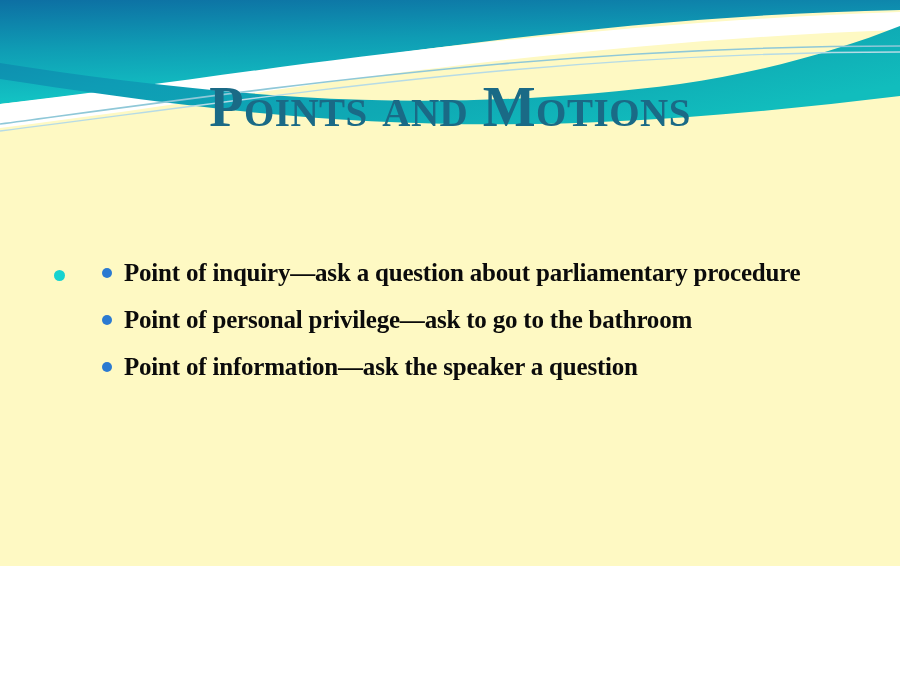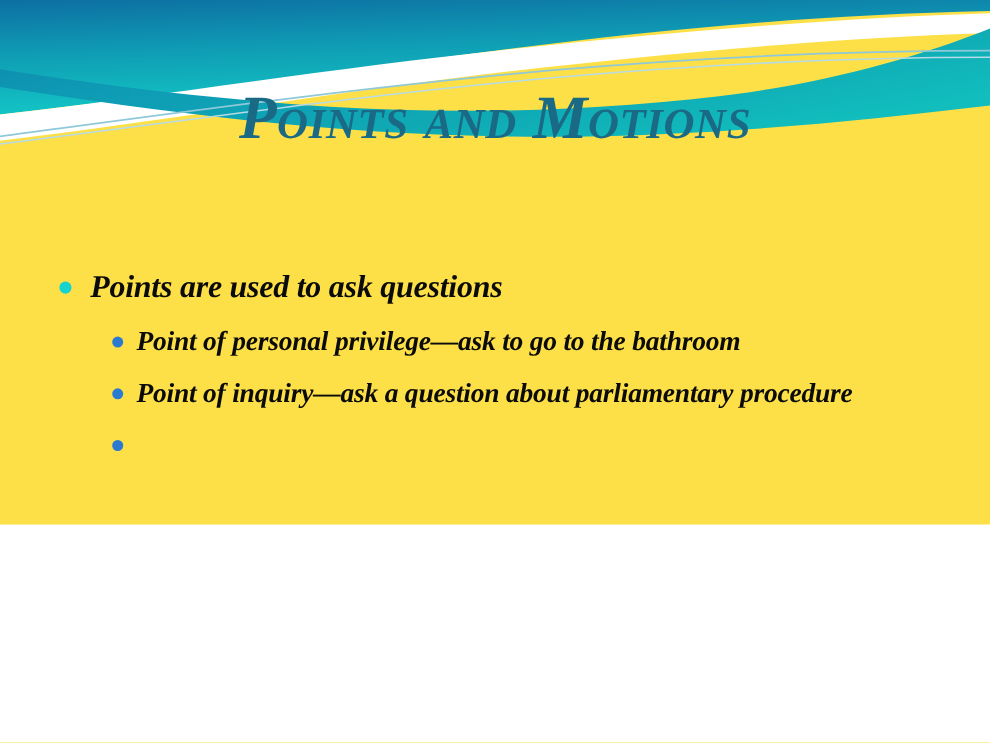--- a/index.html
+++ b/index.html
@@ -3,25 +3,24 @@
 <meta charset="utf-8">
 <style>
   html, body {
     margin: 0;
     padding: 0;
     background: #ffffff;
   }
   .slide {
     position: relative;
     width: 900px;
-    height: 477px;
-    background: #fde047;
+    height: 566px;
+    background: #fef9c3;
     overflow: hidden;
     font-family: "Liberation Sans", sans-serif;
-    font-style: italic;
   }
 
   
   .header-wave {
     position: absolute;
     top: 0;
     left: 0;
     width: 900px;
     height: 200px;
     pointer-events: none;
@@ -155,35 +154,35 @@
 
   <div class="title-block">
     <h1 class="slide-title">Points and Motions</h1>
   </div>
 
   <div class="body-block">
     <ul class="level1">
 
       <li class="l1">
         <span class="dot"></span>
-        <span>Points are used to ask questions</span>
       </li>
 
       <li class="nested-wrap">
         <ul class="level2">
           <li class="l2">
             <span class="dot"></span>
+            <span>Point of inquiry—ask a question about parliamentary procedure</span>
+          </li>
+          <li class="l2">
+            <span class="dot"></span>
             <span>Point of personal privilege—ask to go to the bathroom</span>
           </li>
           <li class="l2">
             <span class="dot"></span>
-            <span>Point of inquiry—ask a question about parliamentary procedure</span>
-          </li>
-          <li class="l2">
-            <span class="dot"></span>
+            <span>Point of information—ask the speaker a question</span>
           </li>
         </ul>
       </li>
 
 
     </ul>
   </div>
 
 </div>
 

